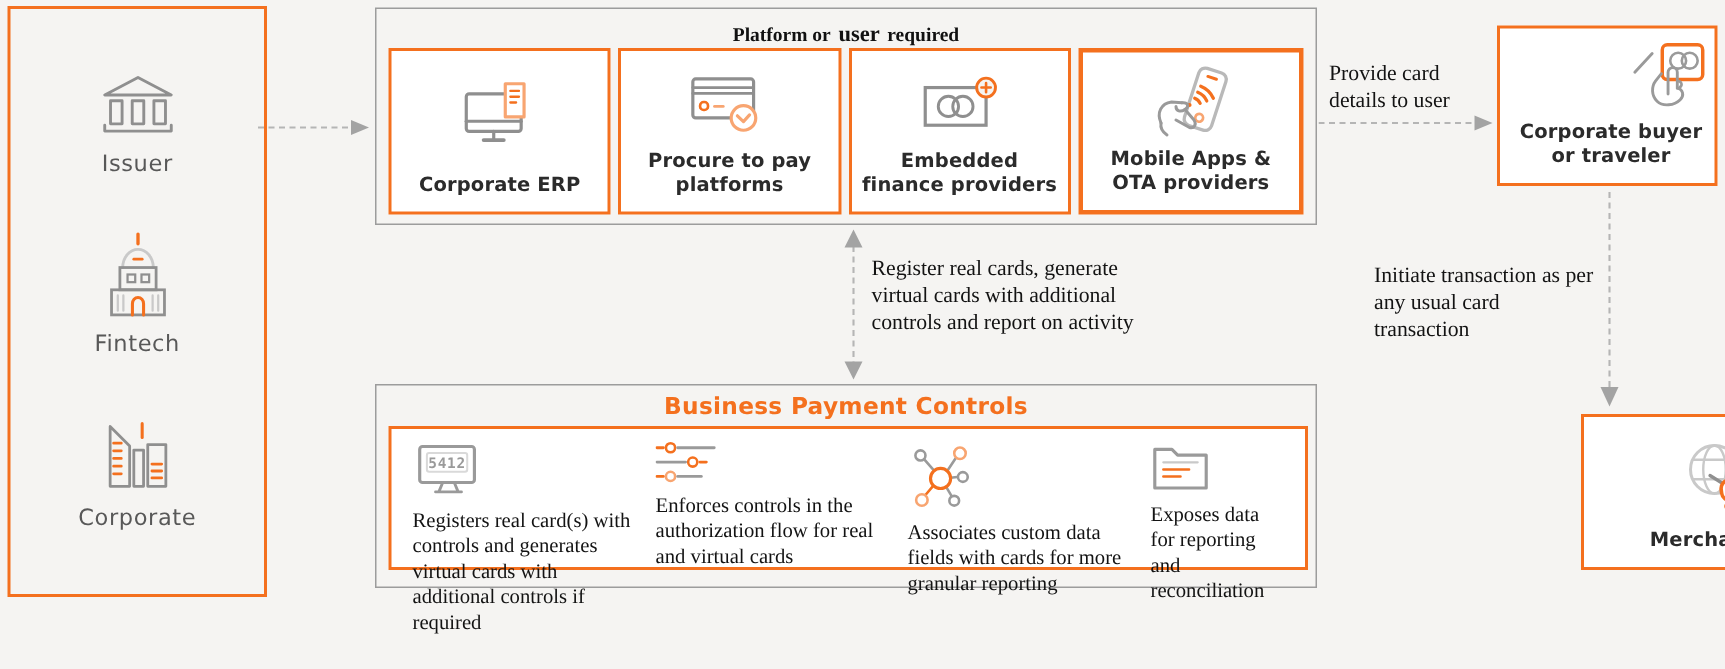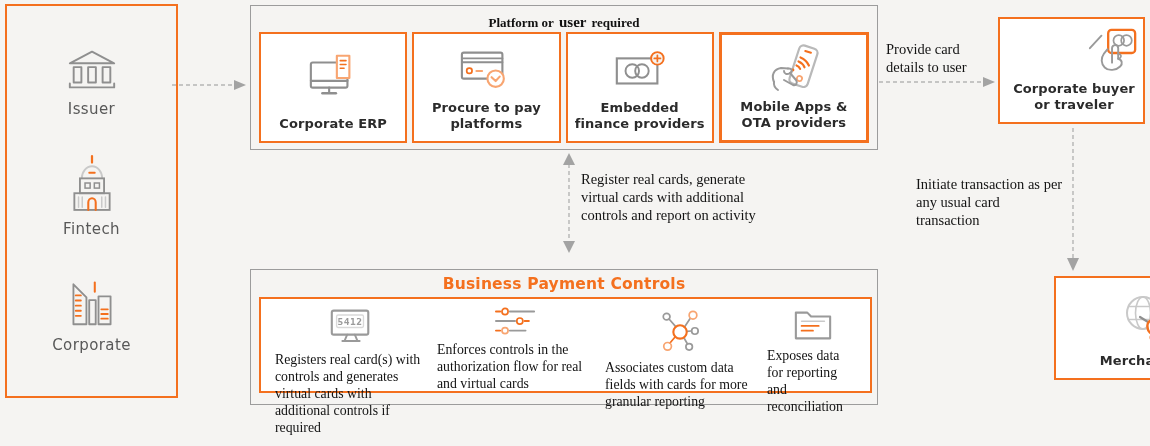--- a/index.html
+++ b/index.html
@@ -22,21 +22,21 @@
   .serif-note{font-family:"Liberation Serif",serif;font-size:14.5px;line-height:1.24;color:#131313;}
   
   .plat-title{white-space:nowrap;color:#111;}
   .plat-title .serif{font-family:"Liberation Serif",serif;font-weight:700;font-size:13px;}
   .plat-title .sans{font-family:Liberation Serif, serif;font-weight:700;font-size:15px;}
   .bpc-title{font-weight:700;font-size:15.5px;color:#f4701e;text-align:center;letter-spacing:.2px;}
   
   .ctrl-box{background:#fff;border:2px solid #f4701e;display:flex;flex-direction:row;
             padding:8px 12px 6px 14px;gap:10px;box-sizing:border-box;}
   .ctrl-col{display:flex;flex-direction:column;}
-  .ctrl-col .icon-slot{height:48px;display:flex;align-items:center;justify-content:center;}
+  .ctrl-col .icon-slot{height:48px;display:flex;align-items:center;justify-content:flex-start;}
   .ctrl-text{font-family:"Liberation Serif",serif;font-size:13.8px;line-height:1.24;color:#131313;margin-top:4px;}
   
   .wcard{background:#fff;border:2px solid #f4701e;display:flex;flex-direction:column;align-items:flex-end;}
   .wcard .icon-slot{flex:1 1 auto;display:flex;align-items:center;justify-content:center;padding-top:6px;}
   svg{display:block;}
 </style>
 </head>
 <body>
 
 <div id="stage">
@@ -241,21 +241,21 @@
             <rect x="29.5" y="27.5" width="22" height="13.5" rx="5.5" fill="#fff" stroke="#f4701e" stroke-width="2.4"></rect>
           </g>
           <circle cx="34.5" cy="45.5" r="2.1" stroke="#f4701e" stroke-width="1.8"></circle>
           <circle cx="44.5" cy="45" r="2.1" stroke="#f4701e" stroke-width="1.8"></circle>
         </g>
       </svg>
     </div>
     <div class="box-label">Merchant</div>
   </div>
 
-  <div class="abs gray-panel" style="left:250px;top:269px;width:628px;height:136px;box-sizing:border-box;">
+  <div class="abs gray-panel" style="left:250px;top:256px;width:628px;height:136px;box-sizing:border-box;">
     <div class="bpc-title abs" style="left:0;right:0;top:5px;">Business Payment Controls</div>
 
     <div class="ctrl-box abs" style="left:8px;top:27px;right:5px;bottom:11px;">
 
       <div class="ctrl-col" style="flex:0 0 152px;">
         <div class="icon-slot">
           <svg width="48" height="40" viewBox="0 0 50 40">
             <g fill="none" stroke-linecap="round">
               <rect x="5" y="3" width="38" height="25" rx="2" fill="#fff" stroke="#9a9a9a" stroke-width="2.2"></rect>
               <rect x="10" y="7.5" width="28" height="13" rx="1.5" stroke="#d9d9d9" stroke-width="1.4"></rect>

